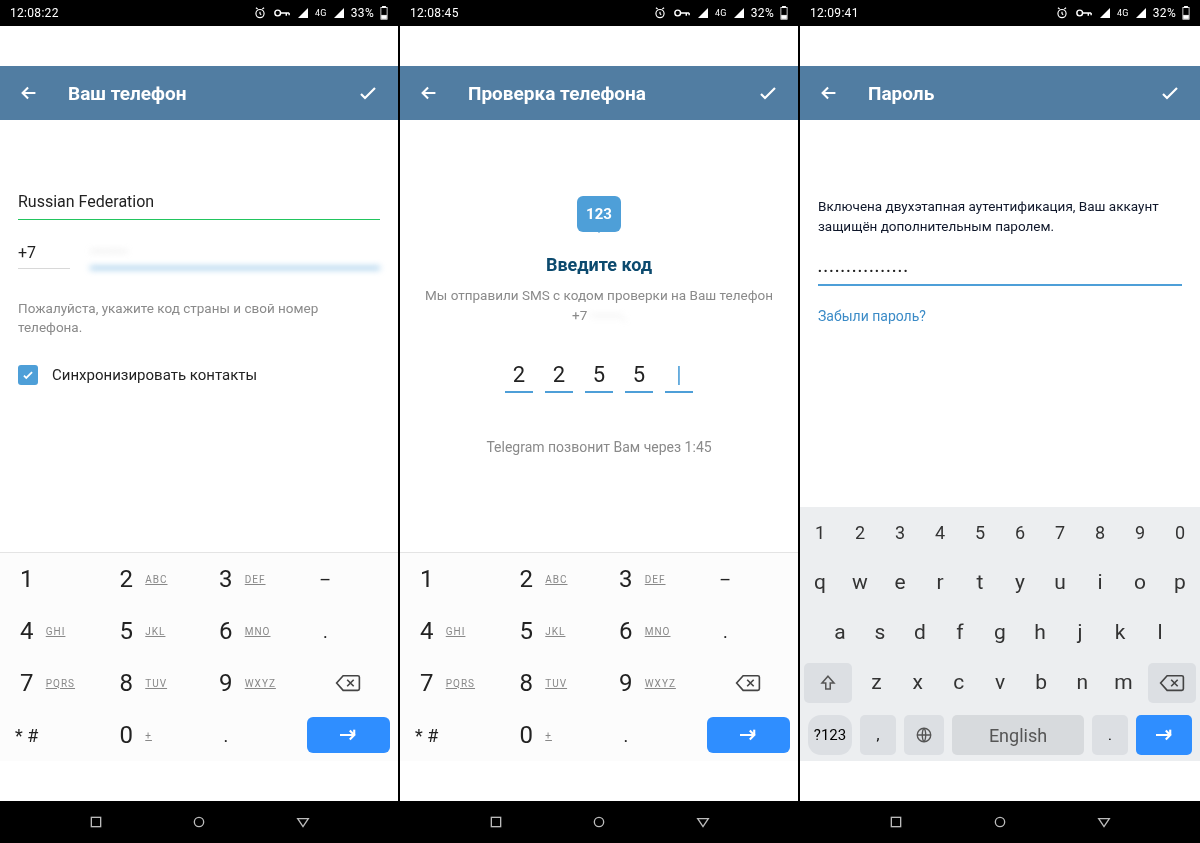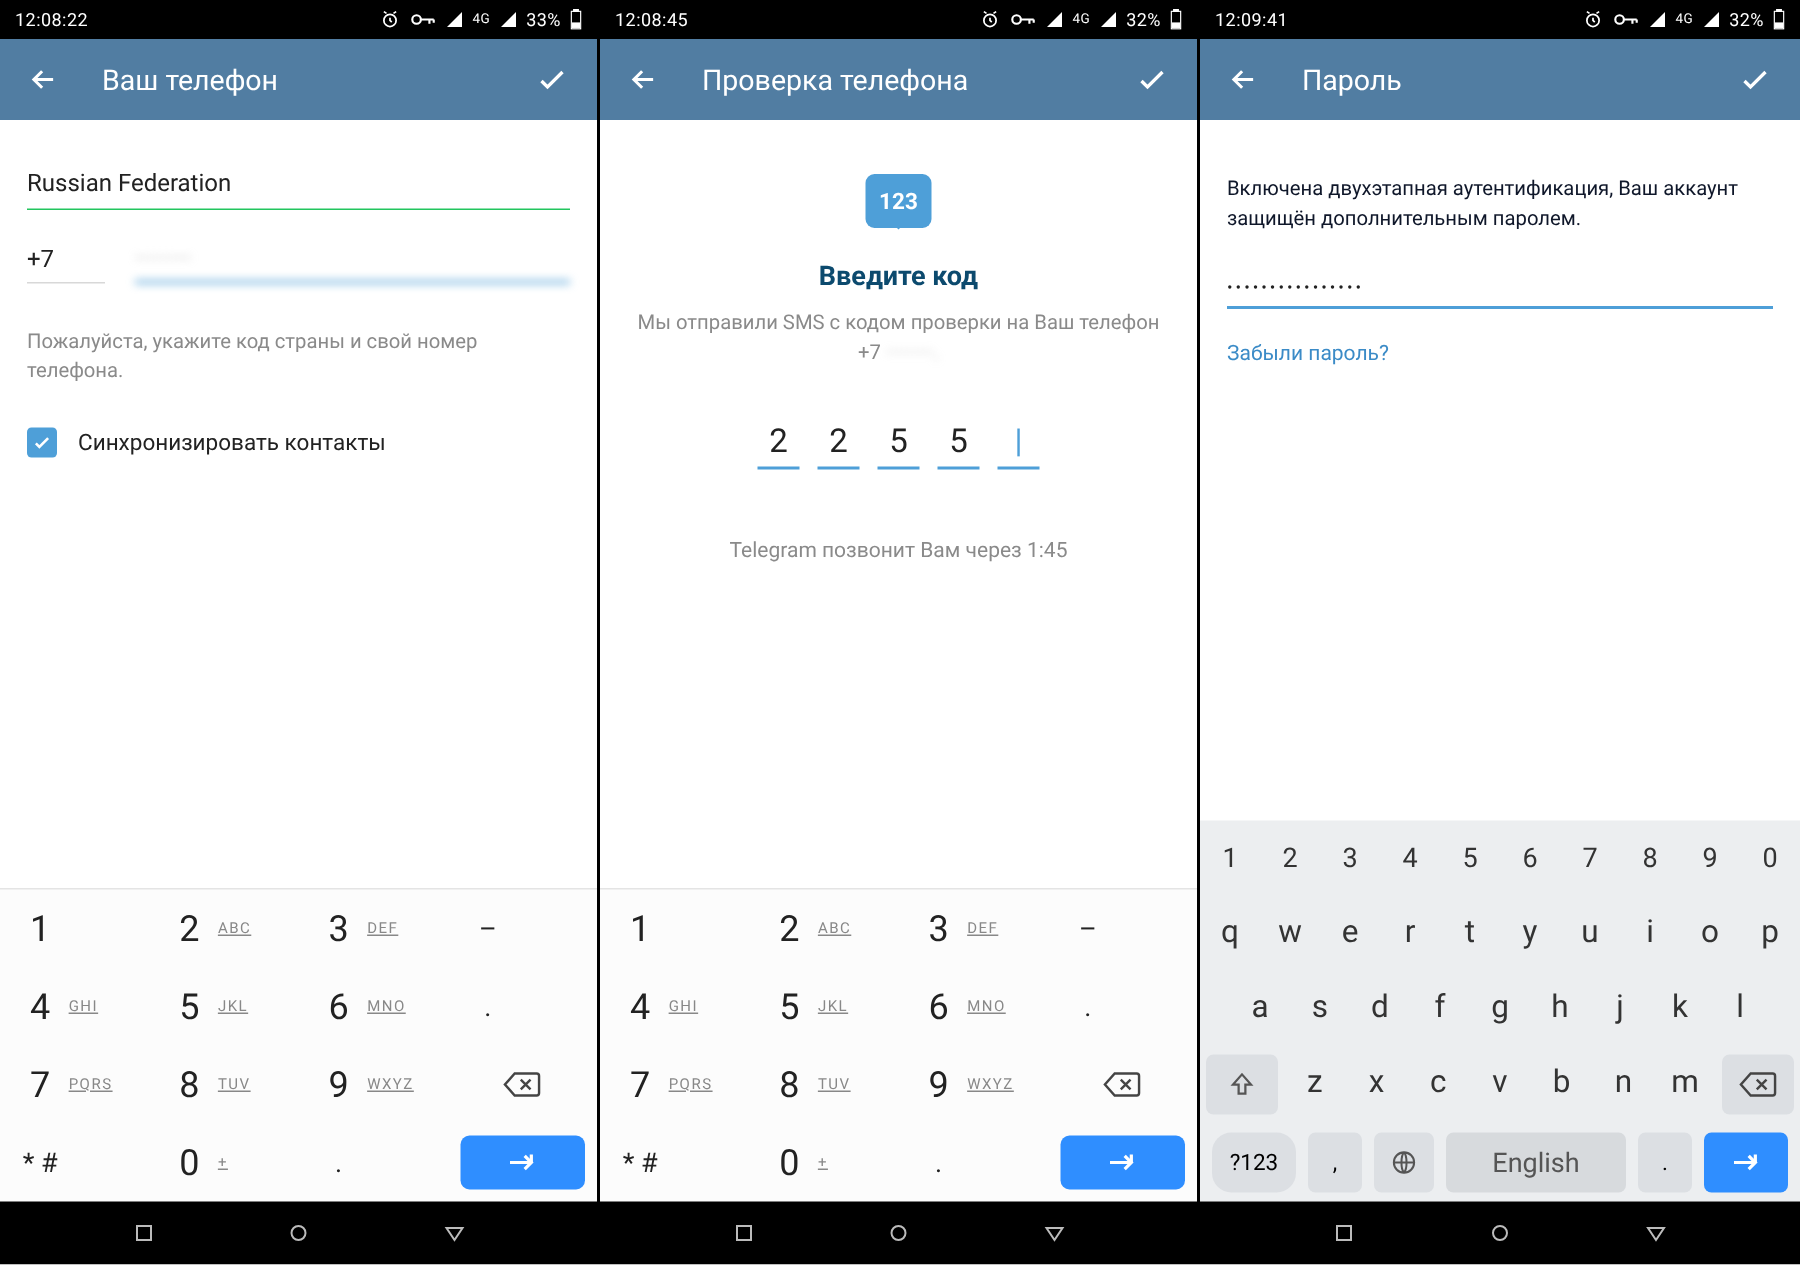--- a/index.html
+++ b/index.html
@@ -1,28 +1,28 @@
 <!DOCTYPE html>
 <html><head>
 <meta charset="utf-8">
 <style>
   * { box-sizing: border-box; margin: 0; padding: 0; }
   body { font-family: -apple-system, Roboto, "Segoe UI", sans-serif; background: #fff; width: 1200px; height: 843px; overflow: hidden; }
   .wrap { display: flex; width: 1200px; height: 843px; }
-  .screen { width: 400px; height: 843px; position: relative; background: #fff; border-right: 2px solid #000; display:flex; flex-direction:column;}
+  .screen { width: 400px; height: 843px; position: relative; background: #fff; border-right: 2px solid #000; display:flex; flex-direction:column;gap:40px;}
   .screen:last-child { border-right: none; }
 
   
   .status { height: 26px; background: #000; color: #fff; font-size: 12px; display: flex; align-items: center; padding: 0 10px; justify-content: space-between; letter-spacing: .3px;}
   .status .right { display:flex; align-items:center; gap:6px;}
   .status svg { display:block; }
 
   
   .appbar { height: 54px; background: #517da2; color: #fff; display: flex; align-items: center; padding: 0 18px; gap: 28px; }
-  .appbar .title { font-size: 19px; font-weight: 400; flex: 1; }
+  .appbar .title { font-size: 19px; font-weight: 700; flex: 1; }
   .appbar .back, .appbar .check { display:flex; align-items:center; }
 
   .content { flex:1; padding: 18px 18px 0 18px; color:#222;}
 
   
   .country { font-size: 16px; color:#222; padding: 14px 0 8px; border-bottom: 1px solid #22c55e; }
   .phone-row { display:flex; gap:20px; margin-top: 22px; align-items:flex-end;}
   .cc { width: 52px; font-size:16px; padding-bottom:6px; border-bottom:1px solid #d8d8d8; }
   .num { flex:1; font-size:16px; padding-bottom:6px; border-bottom:2px solid #4e9fd8; filter: blur(3px); color:#aaa;}
   .hint { font-size: 13.5px; color:#8a8a8a; margin-top: 30px; line-height:1.4;}
@@ -59,21 +59,21 @@
 
   
   .qwerty { background:#eceef0; }
   .qrow { display:flex; justify-content:center; }
   .qkey { flex:1; height:50px; display:flex; align-items:center; justify-content:center; font-size:21px; color:#333; }
   .qrow.nums .qkey{font-size:18px;}
   .special { background:#dcdfe3; border-radius:5px; margin:6px 4px; height:40px; font-size:15px; flex:0 0 auto; display:flex;align-items:center;justify-content:center;}
   .shift { width:48px; }
   .bk2 { width:48px; }
   .spacewrap{display:flex;align-items:center;padding:0 4px;height:52px;}
-  .s123{width:56px;border-radius:13px;}
+  .s123{width:44px;border-radius:13px;}
   .comma{width:36px;}
   .globe{width:40px;}
   .space{flex:1;background:#d7dadd;border-radius:5px;height:40px;margin:0 4px;font-size:18px;color:#555;display:flex;align-items:center;justify-content:center;}
   .dot{width:36px;}
   .ent2{width:56px;background:#2f8eff;color:#fff;}
 
   
   .nav { height:42px; background:#000; display:flex; align-items:center; justify-content:space-evenly;}
   .nav svg { display:block; }
 </style>

